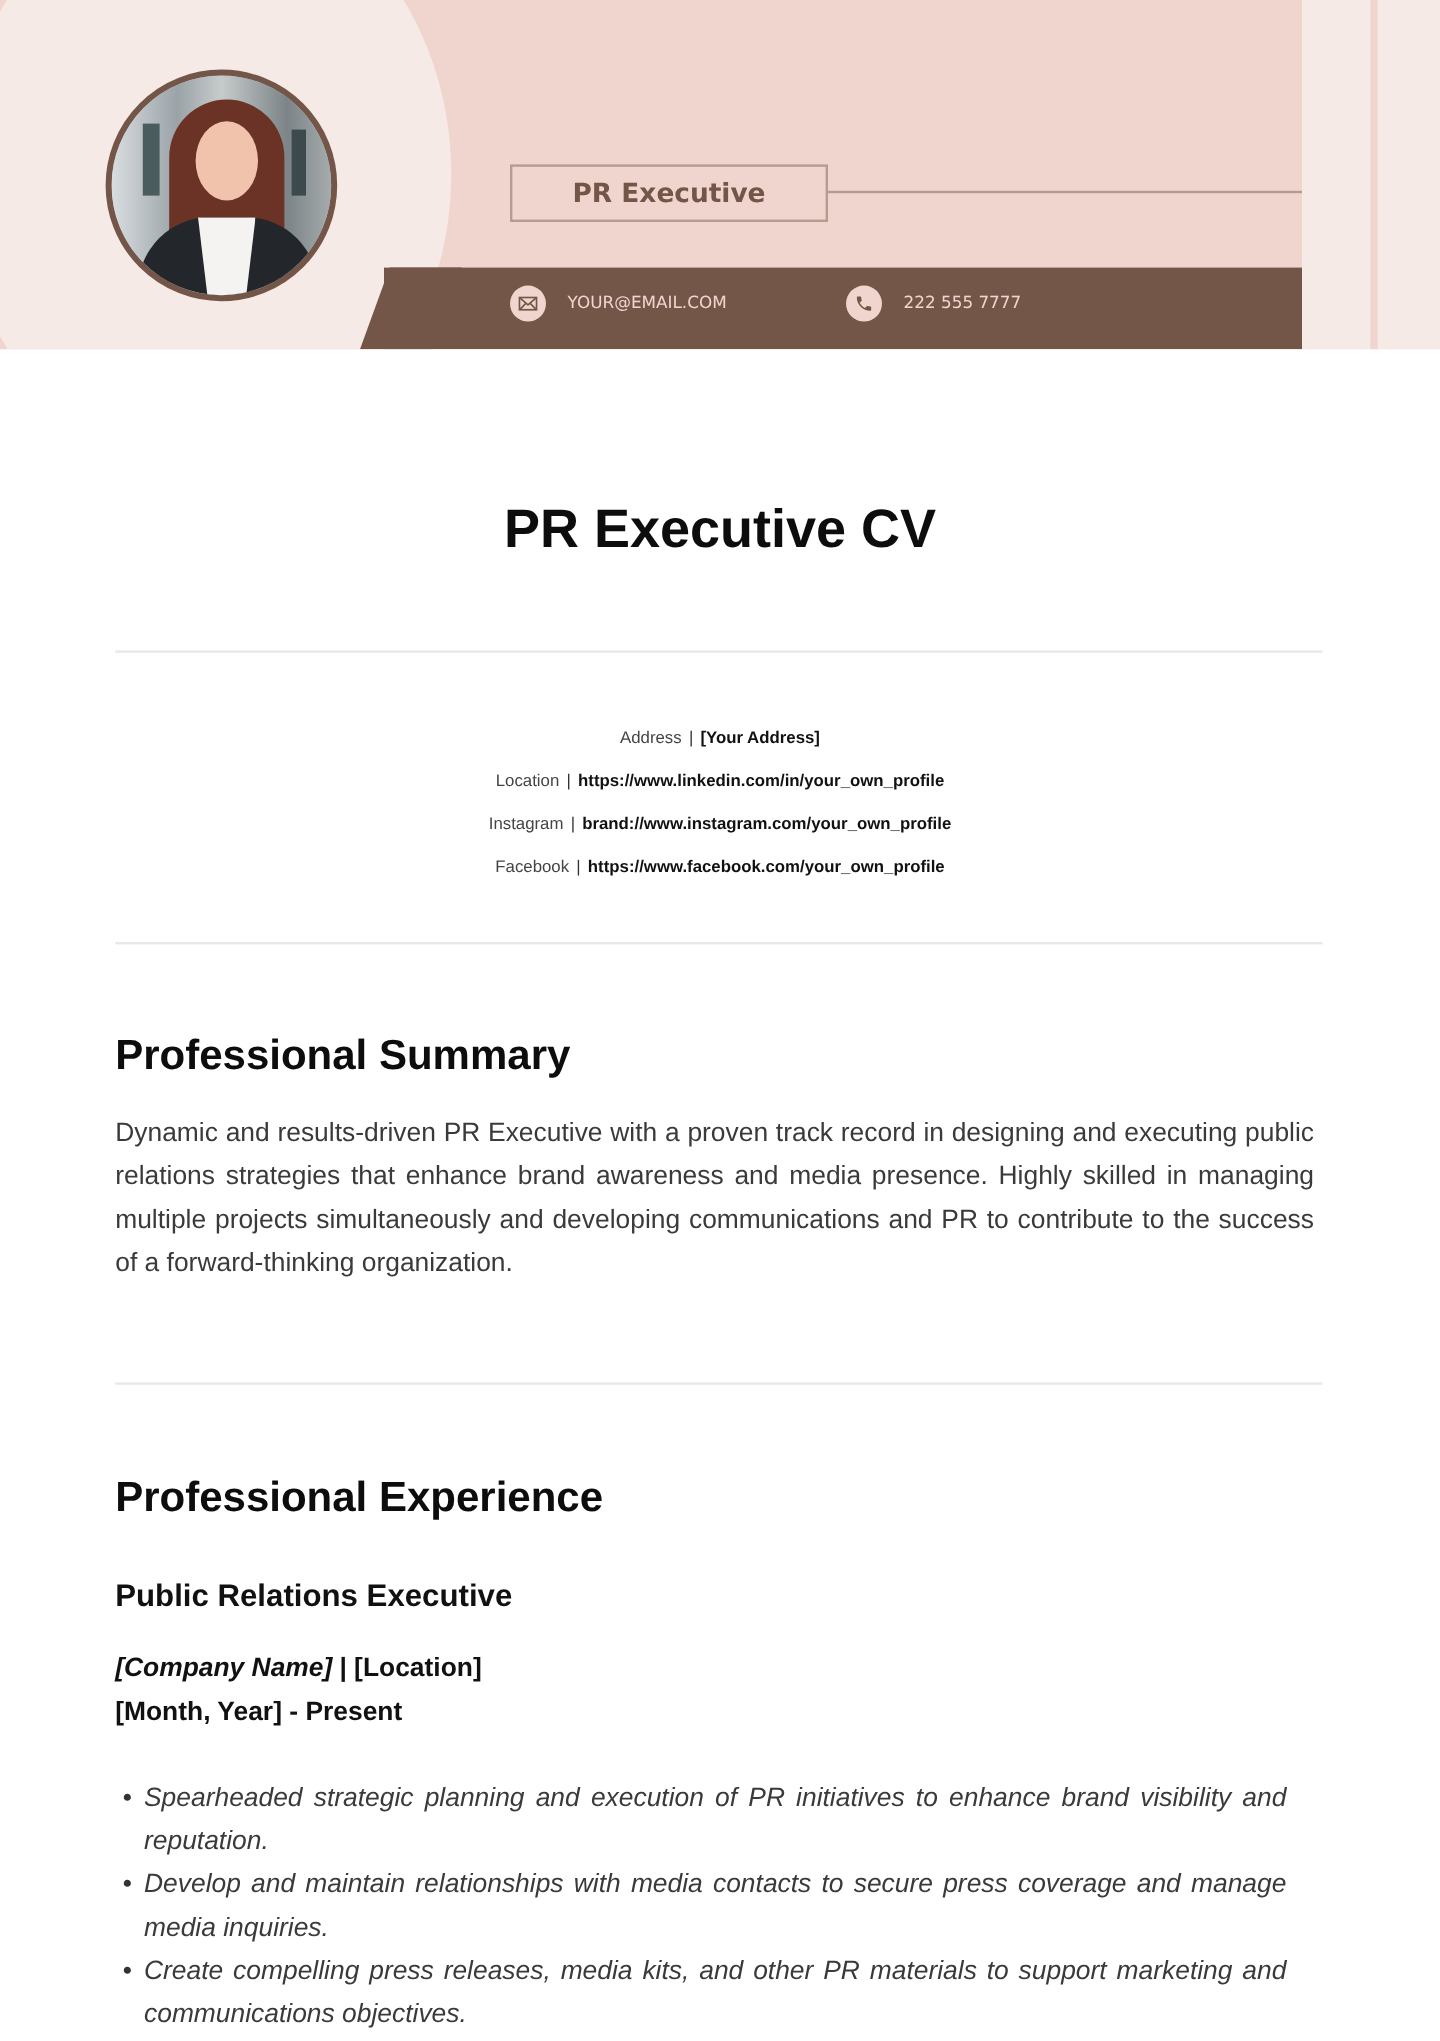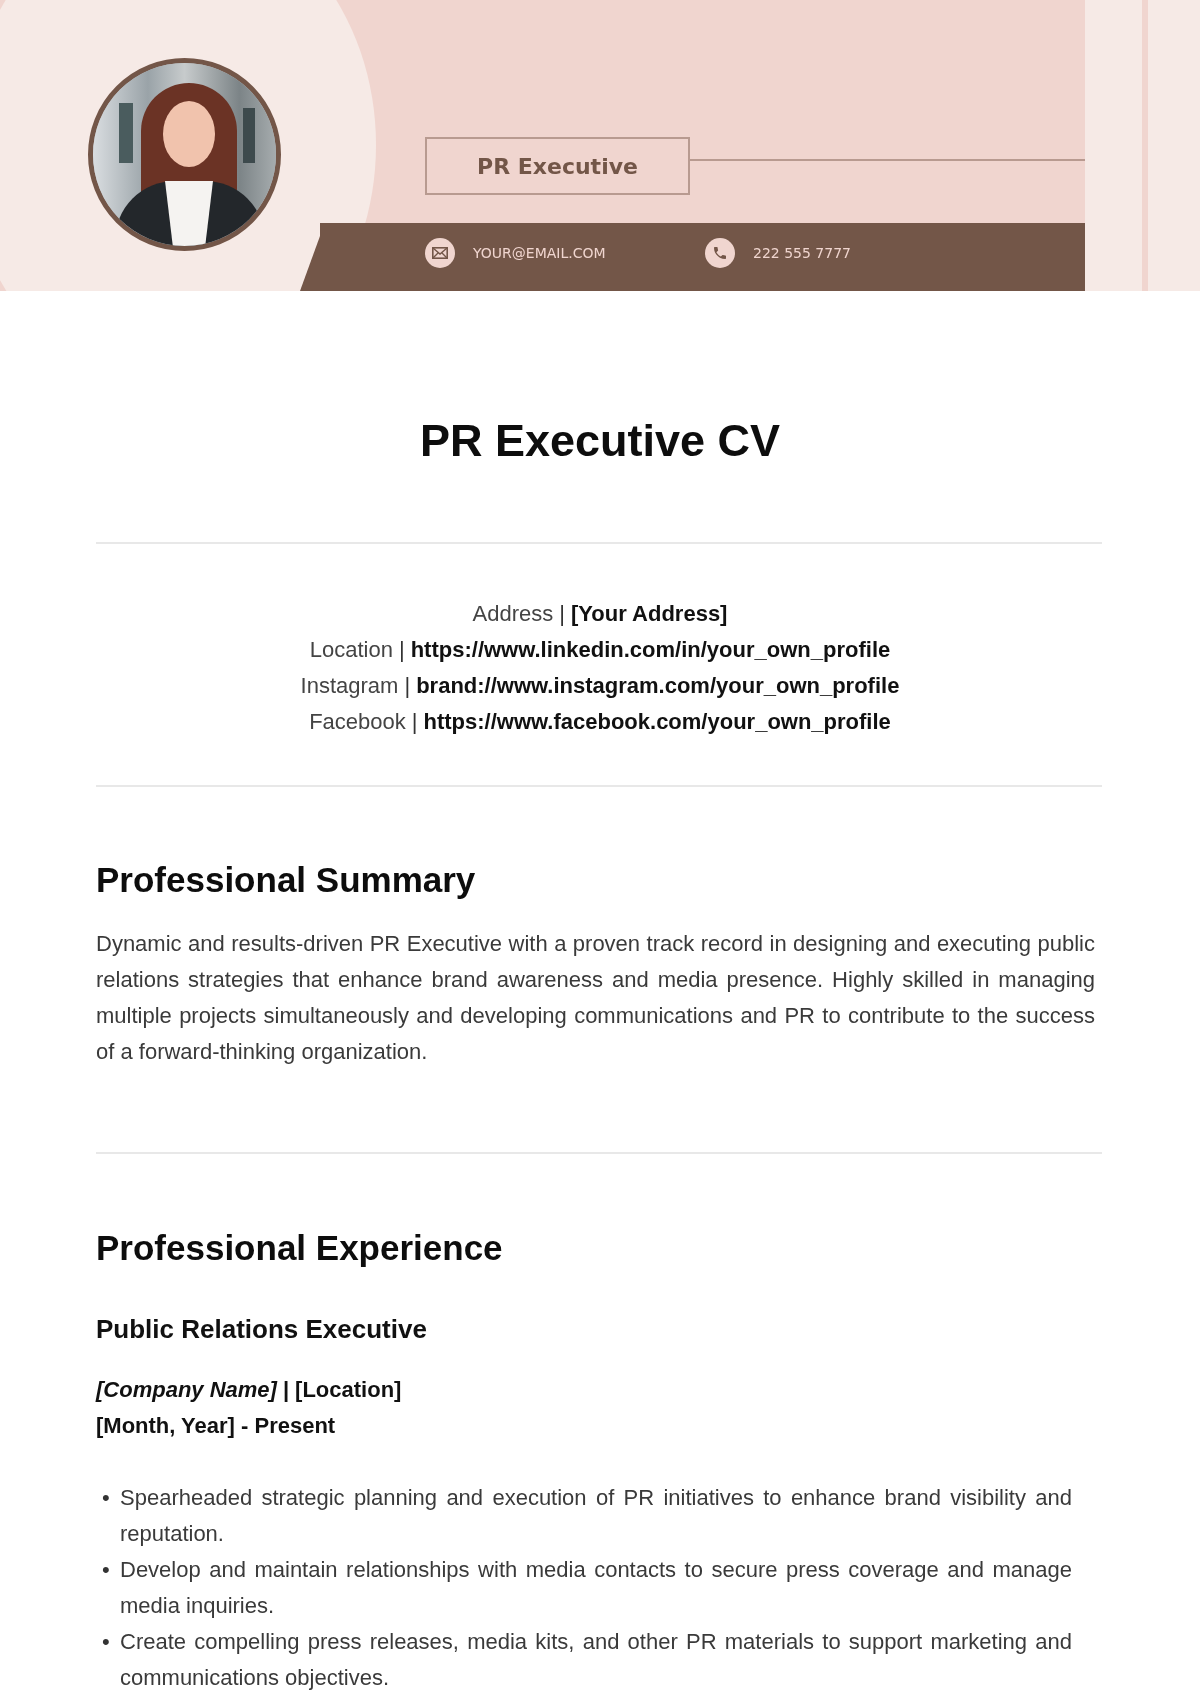--- a/index.html
+++ b/index.html
@@ -17,57 +17,57 @@
     .photo { position: absolute; left: 88px; top: 58px; width: 193px; height: 193px; border-radius: 50%; border: 5px solid #735648; overflow: hidden; background: #b8bcc0; }
     .photo .bg-bldg { position: absolute; left: 0; top: 0; width: 100%; height: 100%; background: linear-gradient(90deg, #d9dde0 0%, #9aa3a8 30%, #c7cbcc 50%, #7c8487 80%, #a6acae 100%); }
     .photo .window1 { position: absolute; left: 26px; top: 40px; width: 14px; height: 60px; background: #4a5c5e; }
     .photo .window2 { position: absolute; left: 150px; top: 45px; width: 12px; height: 55px; background: #3d4a4d; }
     .photo .hair { position: absolute; left: 48px; top: 20px; width: 96px; height: 140px; border-radius: 48px 48px 20px 20px; background: #6b3325; }
     .photo .face { position: absolute; left: 70px; top: 38px; width: 52px; height: 66px; border-radius: 50%; background: #f1c3ad; }
     .photo .jacket { position: absolute; left: 22px; top: 118px; width: 150px; height: 100px; border-radius: 60px 60px 0 0; background: #23272b; }
     .photo .shirt { position: absolute; left: 72px; top: 118px; width: 48px; height: 80px; background: #f5f3f1; clip-path: polygon(0 0, 100% 0, 80% 100%, 20% 100%); }
 
     .name { position: absolute; left: 425px; top: 50px; font-family: "DejaVu Sans", sans-serif; font-weight: bold; font-size: 54px; color: #735648; letter-spacing: -1px; }
-    .title-box { position: absolute; left: 425px; top: 137px; width: 265px; height: 58px; border: 2px solid #b89a90; display: flex; align-items: center; justify-content: center; }
+    .title-box { position: absolute; left: 425px; top: 137px; width: 265px; height: 48px; border: 2px solid #b89a90; display: flex; align-items: center; justify-content: center; }
     .title-box span { font-family: "DejaVu Sans", sans-serif; font-weight: bold; font-size: 22px; color: #735648; }
     .title-line { position: absolute; left: 690px; top: 159px; width: 395px; height: 2px; background: #b89a90; }
 
     .contact-item { position: absolute; top: 238px; display: flex; align-items: center; gap: 18px; }
     .contact-item .ic { width: 30px; height: 30px; border-radius: 50%; background: #f0d5cf; display: flex; align-items: center; justify-content: center; }
     .contact-item .txt { font-family: "DejaVu Sans", sans-serif; font-size: 14px; color: #f0d5cf; }
     .ci-email { left: 425px; }
     .ci-phone { left: 705px; }
 
     
     .doc-title { position: absolute; left: 0; top: 415px; width: 1200px; text-align: center; font-weight: bold; font-size: 45px; color: #0d0d0d; }
     .hr { position: absolute; left: 96px; width: 1006px; height: 2px; background: #e8e8e8; }
     .hr1 { top: 542px; }
     .hr2 { top: 785px; }
     .hr3 { top: 1152px; }
 
-    .links { position: absolute; left: 0; top: 596px; width: 1200px; text-align: center; font-size: 22px; line-height: 36px; }
+    .links { position: absolute; left: 0; top: 596px; width: 1200px; text-align: center; font-size: 14px; line-height: 36px; }
     .links .row { display: block; }
     .links .lbl { color: #444; font-weight: normal; }
     .links .sep { color: #333; padding: 0 6px; }
     .links .val { color: #111; font-weight: bold; }
 
     .section-h { position: absolute; left: 96px; font-weight: bold; font-size: 35px; color: #0d0d0d; }
     .sh-summary { top: 860px; }
     .sh-exp { top: 1228px; }
 
     .summary { position: absolute; left: 96px; top: 926px; width: 999px; font-size: 22px; line-height: 36px; color: #3a3a3a; text-align: justify; }
     .summary .l4 { display: block; text-align: right; word-spacing: 14px; }
 
     .job-title { position: absolute; left: 96px; top: 1314px; font-weight: bold; font-size: 26px; color: #111; }
     .job-meta { position: absolute; left: 96px; top: 1372px; font-size: 22px; line-height: 36px; color: #111; font-weight: bold; }
     .job-meta .company { font-style: italic; }
     .job-meta .bar { padding: 0 6px; }
 
     .bullets { position: absolute; left: 102px; top: 1480px; width: 970px; list-style: none; font-size: 22px; line-height: 36px; color: #3a3a3a; }
-    .bullets li { position: relative; padding-left: 18px; text-align: justify; }
+    .bullets li { position: relative; padding-left: 18px; text-align: justify; font-style: italic; }
     .bullets li::before { content: "•"; position: absolute; left: 0; top: 0; color: #333; }
   </style>
 </head>
 <body>
 
 <div class="banner">
   <div class="banner-right-strip"></div>
   <div class="banner-right-line"></div>
   <div class="big-circle"></div>
   <div class="contact-bar-cut"></div>

